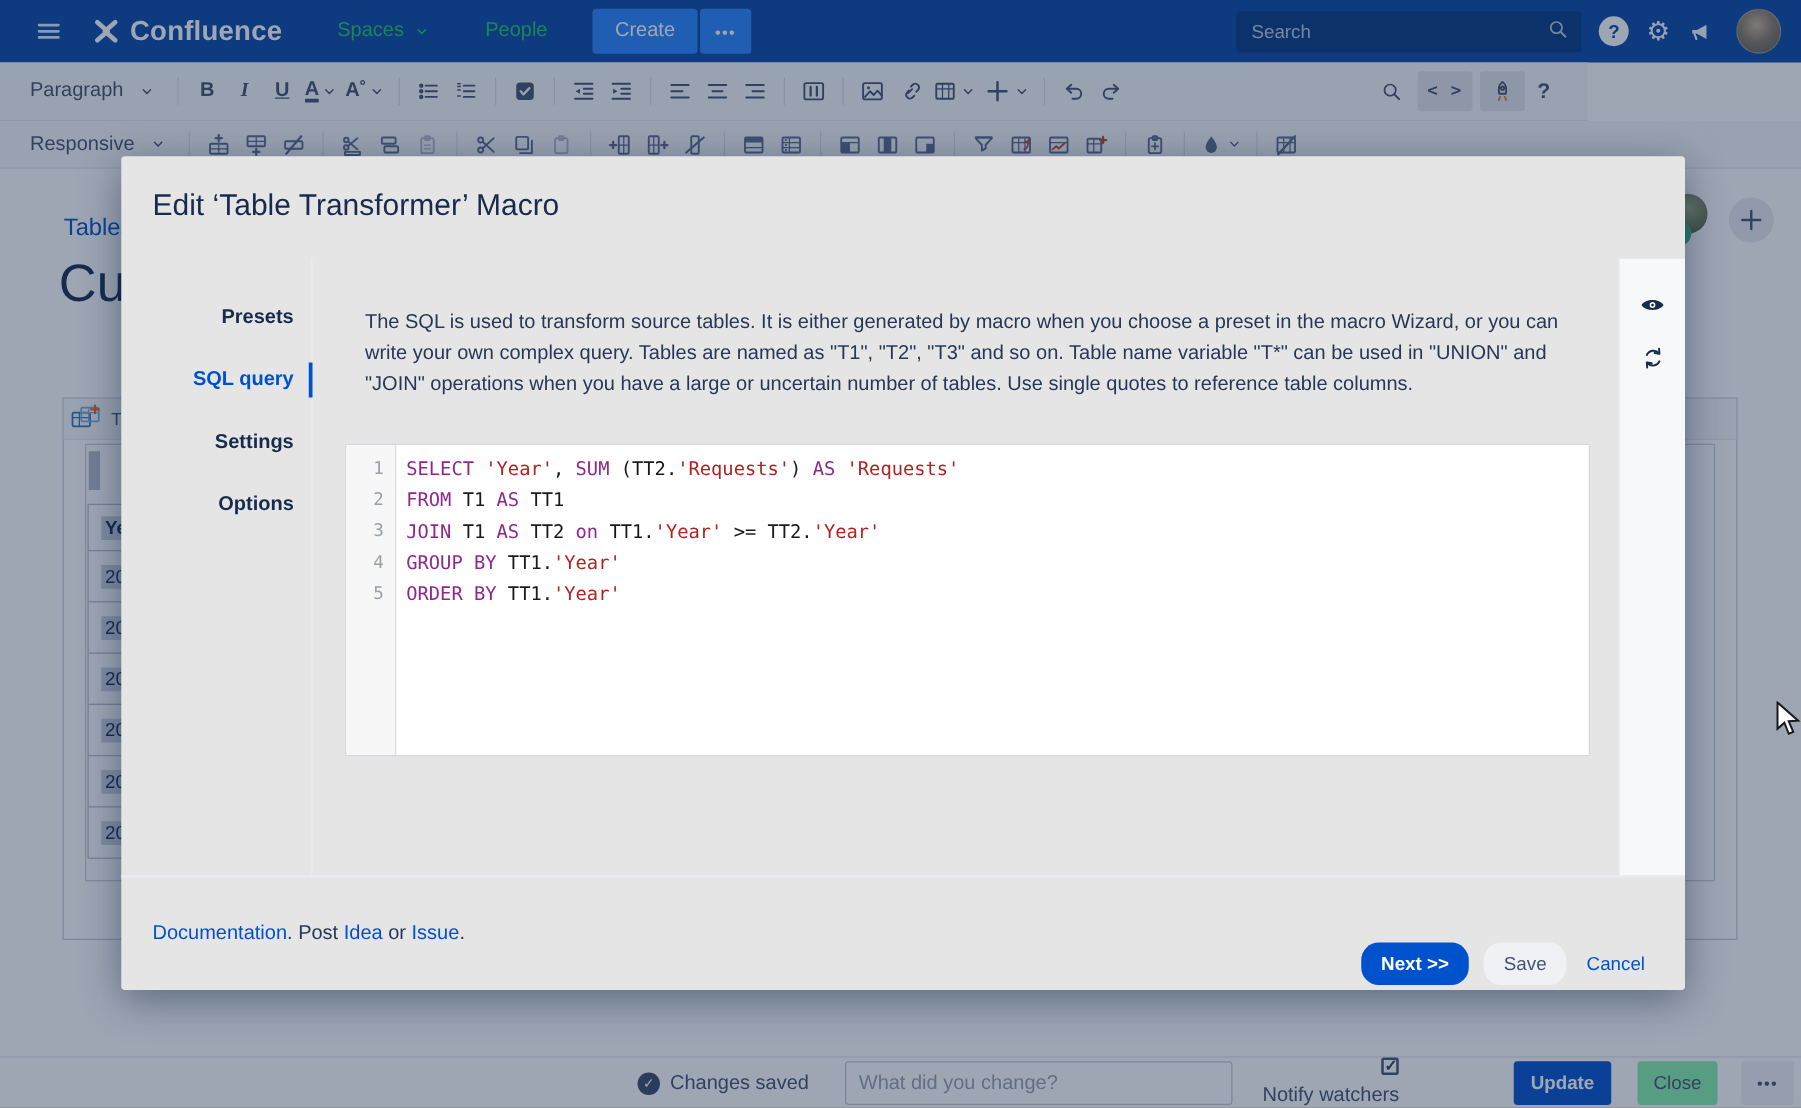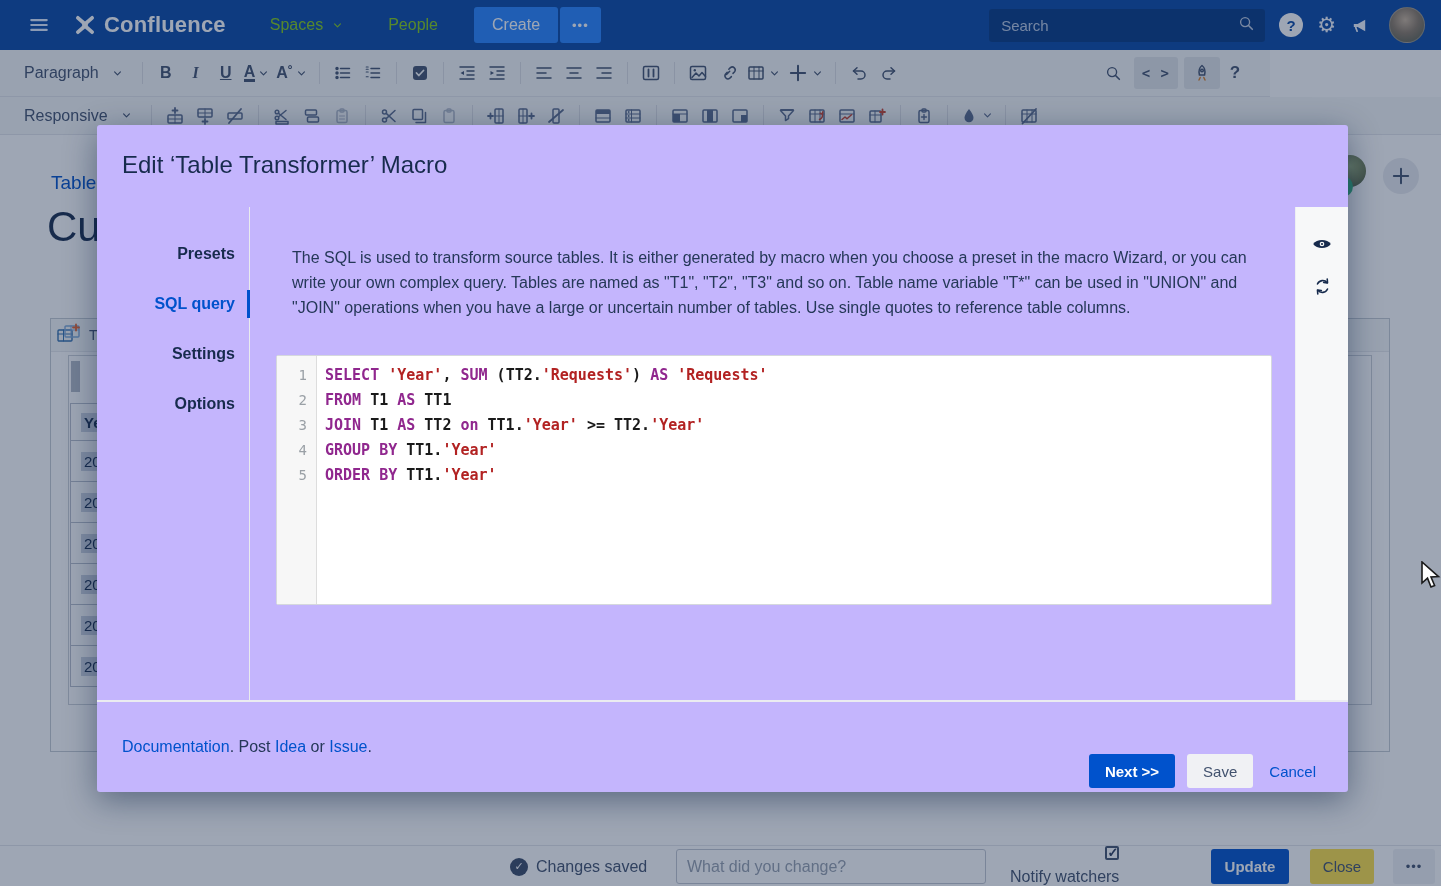--- a/index.html
+++ b/index.html
@@ -7,21 +7,21 @@
           font-family:"Liberation Sans",sans-serif;color:#172B4D;}
   .screen *{box-sizing:border-box;}
 
   
   .topnav{position:absolute;left:0;top:0;width:1441px;height:50px;background:#0747A6;
           display:flex;align-items:center;padding:0 16px;color:#FFFFFF;z-index:2;}
   .nav-burger{width:34px;height:34px;display:flex;align-items:center;justify-content:center;margin-left:6px;color:#DEEBFF;}
   .brand{display:flex;align-items:center;margin-left:18px;}
   .brand-logo{display:flex;align-items:center;color:#FFFFFF;margin-right:8px;}
   .brand-name{font-size:22px;font-weight:bold;letter-spacing:.2px;color:#FFFFFF;}
-  .nav-item{font-size:16px;color:#84cc16;margin-left:44px;display:flex;align-items:center;gap:6px;cursor:default;}
+  .nav-item{font-size:16px;color:#22c55e;margin-left:44px;display:flex;align-items:center;gap:6px;cursor:default;}
   .nav-btn{height:36px;border-radius:3px;background:#2684FF;color:#FFFFFF;font-size:16px;
            display:flex;align-items:center;justify-content:center;padding:0 18px;margin-left:36px;}
   .nav-btn.more{margin-left:2px;padding:0 12px;font-size:13px;letter-spacing:1px;}
   .nav-right{margin-left:auto;display:flex;align-items:center;gap:14px;}
   .nav-search{width:276px;height:33px;border-radius:3px;background:rgba(0,0,0,0.20);
               display:flex;align-items:center;padding:0 10px;color:#BFCCE0;}
   .nav-search input{flex:1;background:transparent;border:0;outline:0;color:#E8EFFB;font-size:15px;font-family:inherit;}
   .nav-search input::placeholder{color:#B9C9E2;}
   .nav-circle{width:24px;height:24px;border-radius:50%;background:#FFFFFF;color:#0747A6;
               display:flex;align-items:center;justify-content:center;font-weight:bold;font-size:15px;}
@@ -80,52 +80,52 @@
             display:flex;align-items:center;justify-content:center;}
   .bb-input{position:absolute;left:676px;top:3px;width:310px;height:35px;border:1px solid #C1C7D0;border-radius:3px;
             background:#fff;padding:0 10px;font-size:16px;font-family:inherit;color:#172B4D;outline:none;}
   .bb-input::placeholder{color:#97A0AF;}
   .bb-notify{position:absolute;left:1010px;top:0;height:41px;display:flex;align-items:flex-end;gap:8px;font-size:16px;color:#42526E;flex-direction:column;}
   .bb-cb{width:14px;height:14px;border:2px solid #44546F;border-radius:2px;background:#fff;position:relative;}
   .bb-cb.checked::after{content:"\2713";position:absolute;left:0px;top:-3px;font-size:13px;font-weight:bold;color:#2B3B5C;}
   .bb-btn{position:absolute;top:3px;height:35px;border-radius:3px;display:flex;align-items:center;justify-content:center;
           font-size:15px;}
   .bb-update{left:1211px;width:78px;background:#0052CC;color:#FFFFFF;font-weight:bold;}
-  .bb-close{left:1310px;width:64px;background:#fde047;color:#42526E;}
+  .bb-close{left:1310px;width:64px;background:#86efac;color:#42526E;}
   .bb-more{left:1393px;width:42px;background:#F0F1F4;color:#42526E;font-size:13px;letter-spacing:1px;}
 
   
   .overlay{position:absolute;inset:0;background:rgba(23,43,77,0.42);z-index:40;}
-  .modal{position:absolute;left:97px;top:125px;width:1251px;height:667px;background:#c4b5fd;border-radius:3px;
+  .modal{position:absolute;left:97px;top:125px;width:1251px;height:667px;background:#e5e5e5;border-radius:3px;
          box-shadow:0 8px 32px rgba(9,30,66,0.45);z-index:50;display:flex;flex-direction:column;}
   .m-header{height:82px;padding:26px 0 0 25px;flex:0 0 auto;}
   .m-title{font-size:24px;font-weight:500;color:#172B4D;}
   .m-body{flex:1;display:flex;min-height:0;}
   .m-side{width:153px;flex:0 0 auto;border-right:1px solid #E9EBEE;padding-top:22px;}
   .side-item{height:50px;display:flex;align-items:center;justify-content:flex-end;padding-right:14px;
              font-size:16px;font-weight:bold;color:#172B4D;position:relative;}
   .side-item.selected{color:#0052CC;padding-left:20px;}
   .side-item.selected::after{content:"";position:absolute;right:-1px;top:11px;width:3px;height:28px;background:#0052CC;}
   .m-main{flex:1;padding:22px 0 0 26px;min-width:0;}
   .m-desc{width:992px;font-size:16px;line-height:25px;color:#253858;margin:16px;}
   .codebox{margin-top:35px;width:996px;height:250px;border:1px solid #D5D8DD;border-radius:2px;display:flex;overflow:hidden;background:#fff;}
   .gutter{width:40px;background:#F7F7F7;border-right:1px solid #DDDDDD;padding:7px 9px 0 0;flex:0 0 auto;}
   .gutter div{font-family:"DejaVu Sans Mono",monospace;font-size:14px;line-height:25px;color:#9AA0A6;text-align:right;}
-  .codearea{flex:1;padding:7px 0 0 8px;font-weight:bold;}
+  .codearea{flex:1;padding:7px 0 0 8px;}
   .codearea div{font-family:"DejaVu Sans Mono",monospace;font-size:15px;line-height:25px;color:#1A1A1A;white-space:pre;}
   .kw{color:#90278E;}
   .str{color:#B22222;}
   .m-rail{width:53px;flex:0 0 auto;background:#F7F8F9;border-left:1px solid #EDEFF2;display:flex;flex-direction:column;
           align-items:center;padding-top:24px;gap:16px;color:#172B4D;}
   .rail-btn{width:26px;height:26px;display:flex;align-items:center;justify-content:center;}
   .m-footer{height:92px;flex:0 0 auto;border-top:2px solid #EBECF0;display:flex;align-items:center;padding:0 28px 0 25px;}
   .f-links{font-size:16px;color:#253858;}
   .f-links .lnk{color:#0052CC;}
   .f-actions{margin-left:auto;display:flex;align-items:center;gap:12px;}
-  .btn{height:34px;border-radius:3px;display:flex;align-items:center;justify-content:center;font-size:15px;padding:0 16px;margin-top:48px;}
+  .btn{height:34px;border-radius:14px;display:flex;align-items:center;justify-content:center;font-size:15px;padding:0 16px;margin-top:48px;}
   .btn.primary{background:#0052CC;color:#FFFFFF;font-weight:bold;}
   .btn.subtle{background:#F0F1F4;color:#42526E;}
   .btn.link{background:transparent;color:#0052CC;padding:0 4px;}
 
   .cursor{position:absolute;left:1420px;top:561px;z-index:100;}
 </style>
 </head>
 <body>
 
 <div class="screen">

